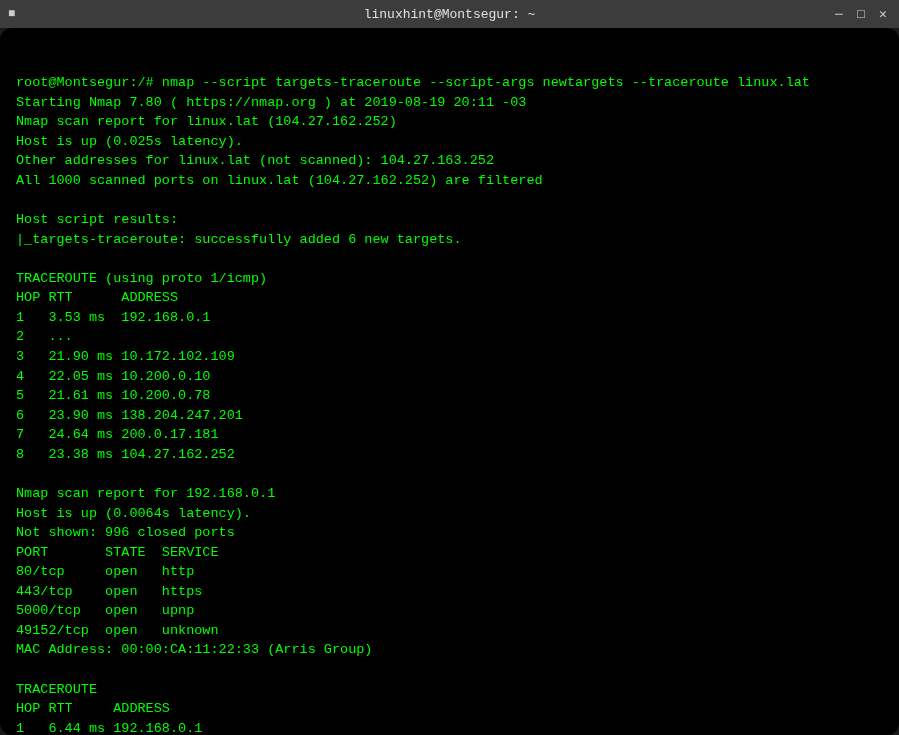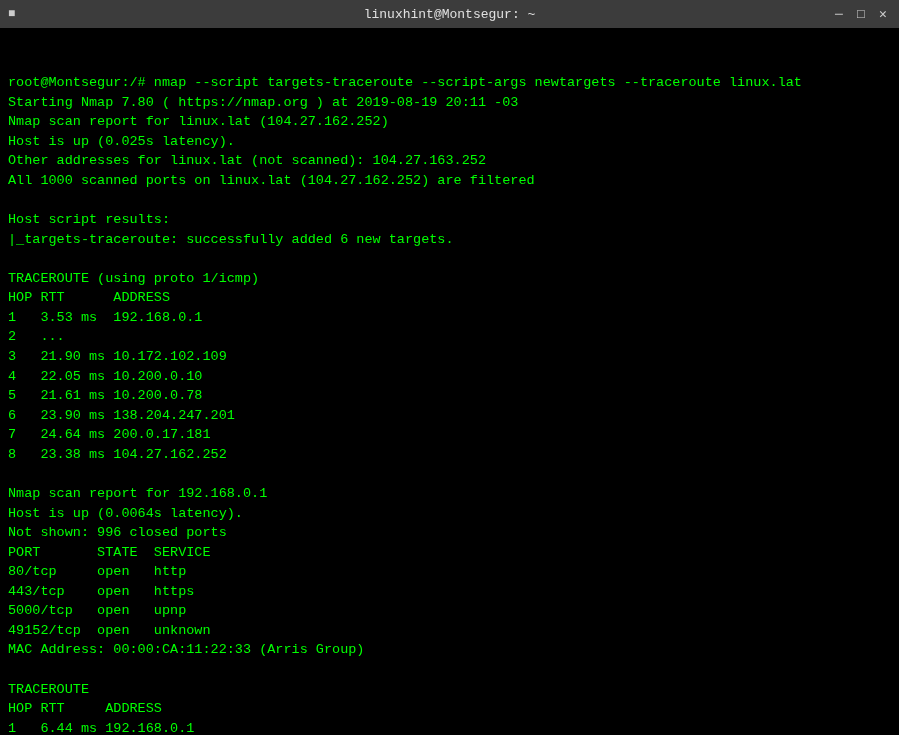--- a/index.html
+++ b/index.html
@@ -67,24 +67,25 @@
       width: 16px;
       text-align: center;
     }
 
     .terminal {
       background: #000000;
       color: #00ff00;
       font-family: 'Courier New', Courier, monospace;
       font-size: 13.5px;
       line-height: 1.45;
-      padding: 6px 8px;
+      padding: 6px 16px;
       flex: 1;
       overflow-y: auto;
       white-space: pre;
+      border-radius: 12px;
     }
 
     .terminal-line {
       display: block;
     }
   </style>
 </head>
 <body>
 
 <div class="window">

